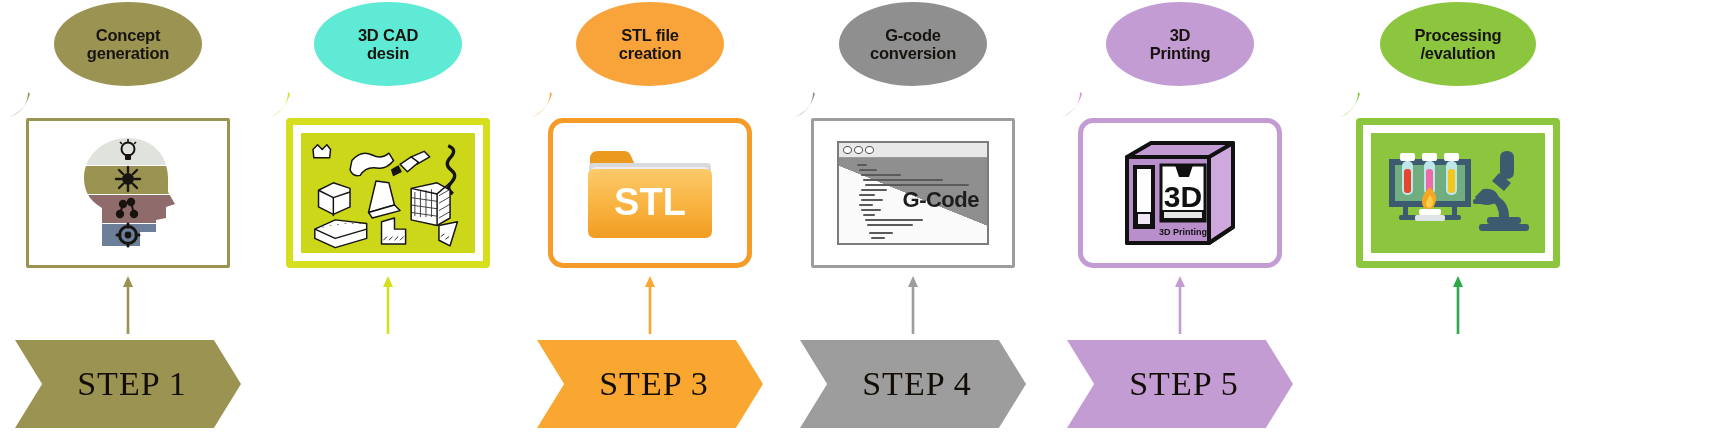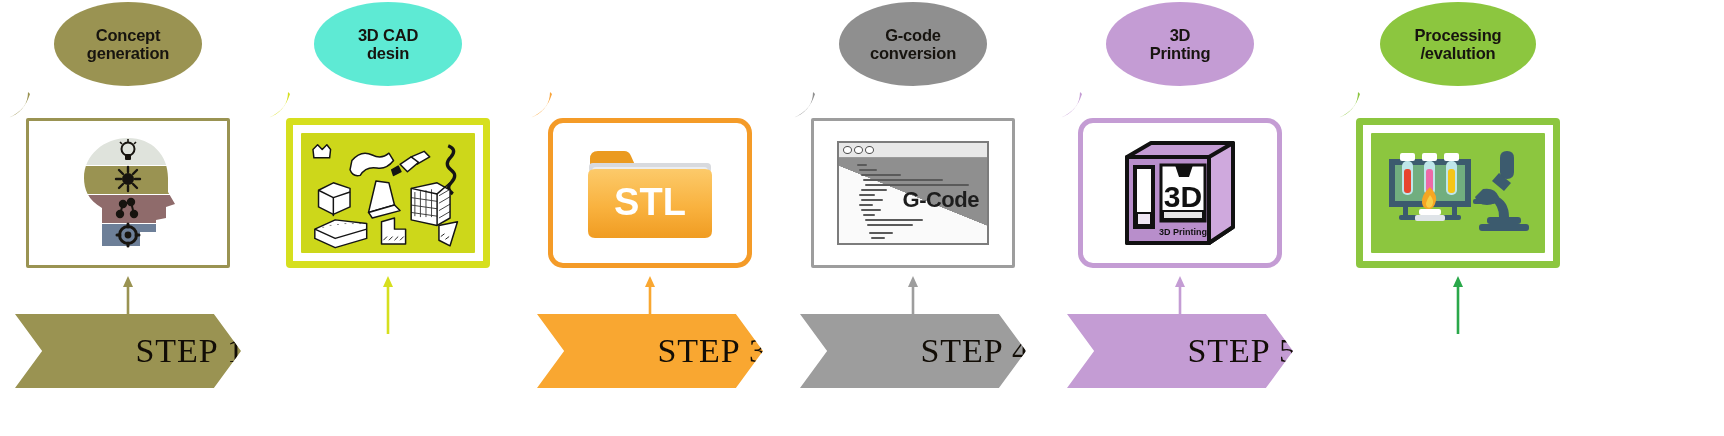--- a/index.html
+++ b/index.html
@@ -103,26 +103,26 @@
     top: 276px;
     width: 18px;
     height: 58px;
   }
 
   
   .chevron {
     position: absolute;
     left: 50%;
     transform: translateX(-50%);
-    top: 314px;
+    top: 340px;
     width: 226px;
-    height: 74px;
+    height: 88px;
     display: flex;
     align-items: center;
-    justify-content: flex-end;
+    justify-content: center;
     clip-path: polygon(0% 0%, 88% 0%, 100% 50%, 88% 100%, 0% 100%, 12% 50%);
   }
   .chevron-label {
     font-family: "Liberation Serif", serif;
     font-size: 34px;
     color: #120d06;
     letter-spacing: 1px;
     transform: translateX(4px);
     white-space: nowrap;
   }
@@ -314,20 +314,24 @@
 
     <svg class="connector" viewBox="0 0 18 58">
       <line x1="9" y1="58" x2="9" y2="9" stroke="#d6df1e" stroke-width="2.6"></line>
       <polygon points="9,0 4,11 14,11" fill="#d6df1e"></polygon>
     </svg>
 
   </div>
 
   <div class="step-col" style="left:514px">
     <div class="bubble-wrap">
+      <div class="bubble" style="background:#f9a43a">
+        <div class="bubble-text">STL file
+creation</div>
+      </div>
       <svg class="bubble-tail" viewBox="0 0 30 28">
         <path d="M22,0 C22,12 16,20 2,26 C14,22 20,14 24,2 Z" fill="#f9a43a"></path>
       </svg>
     </div>
 
     <div class="frame medium" style="border-color:#f49b28">
       <div class="frame-inner">
         <svg class="stl-folder" viewBox="0 0 132 108">
           <defs>
             <linearGradient id="folderGrad" x1="0" y1="0" x2="0" y2="1">

